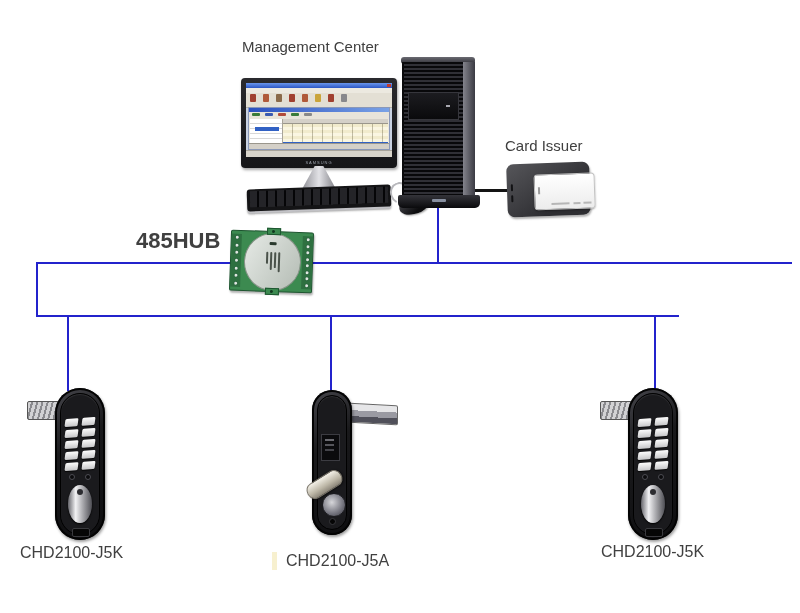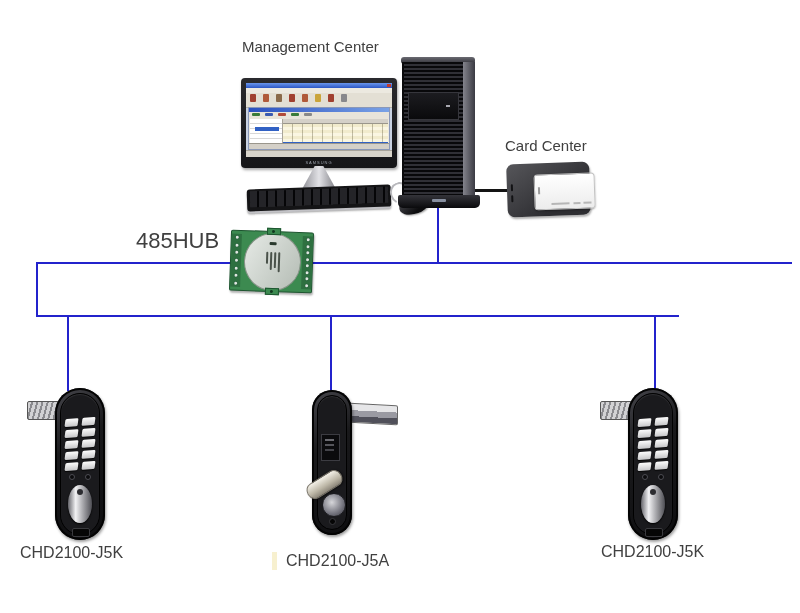--- a/index.html
+++ b/index.html
@@ -4,21 +4,21 @@
 <style>
   html,body{margin:0;padding:0;background:#fff;}
   #canvas{position:relative;width:800px;height:613px;background:#fff;overflow:hidden;
           font-family:"Liberation Sans", sans-serif;color:#111;}
   .abs{position:absolute;}
 
   
   .lbl{position:absolute;color:#404040;white-space:nowrap;}
   #lbl-mgmt{left:242px;top:38px;font-size:15px;}
   #lbl-card{left:505px;top:137px;font-size:15px;}
-  #lbl-hub{left:136px;top:228px;font-size:22px;font-weight:normal;letter-spacing:0;}
+  #lbl-hub{left:136px;top:228px;font-size:22px;font-weight:bold;letter-spacing:0;}
   #lbl-lock1{left:20px;top:544px;font-size:16px;}
   #lbl-lock2{left:286px;top:552px;font-size:16px;}
   #lbl-lock3{left:601px;top:543px;font-size:16px;}
   #cursor-artifact{left:272px;top:552px;width:5px;height:18px;background:#f7f0cf;}
 
   
   .wire{position:absolute;background:#2323cc;}
   #bus-top{left:36px;top:262px;width:756px;height:2px;}
   #bus-bottom{left:36px;top:315px;width:643px;height:2px;}
   #v-left{left:36px;top:262px;width:2px;height:55px;}
@@ -160,21 +160,21 @@
   <div class="wire" id="bus-top"></div>
   <div class="wire" id="bus-bottom"></div>
   <div class="wire" id="v-left"></div>
   <div class="wire" id="v-tower"></div>
   <div class="wire" id="v-lock1"></div>
   <div class="wire" id="v-lock2"></div>
   <div class="wire" id="v-lock3"></div>
   <div id="cable-card" class="abs"></div>
 
   <div class="lbl" id="lbl-mgmt">Management Center</div>
-  <div class="lbl" id="lbl-card">Card Center</div>
+  <div class="lbl" id="lbl-card">Card Issuer</div>
   <div class="lbl" id="lbl-hub">485HUB</div>
   <div class="lbl" id="lbl-lock1">CHD2100-J5K</div>
   <div class="lbl" id="lbl-lock2">CHD2100-J5A</div>
   <div class="lbl" id="lbl-lock3">CHD2100-J5K</div>
   <div class="abs" id="cursor-artifact"></div>
 
   <div class="abs" id="monitor">
     <div id="screen">
       <div class="ttl">
           <span class="x"></span>

